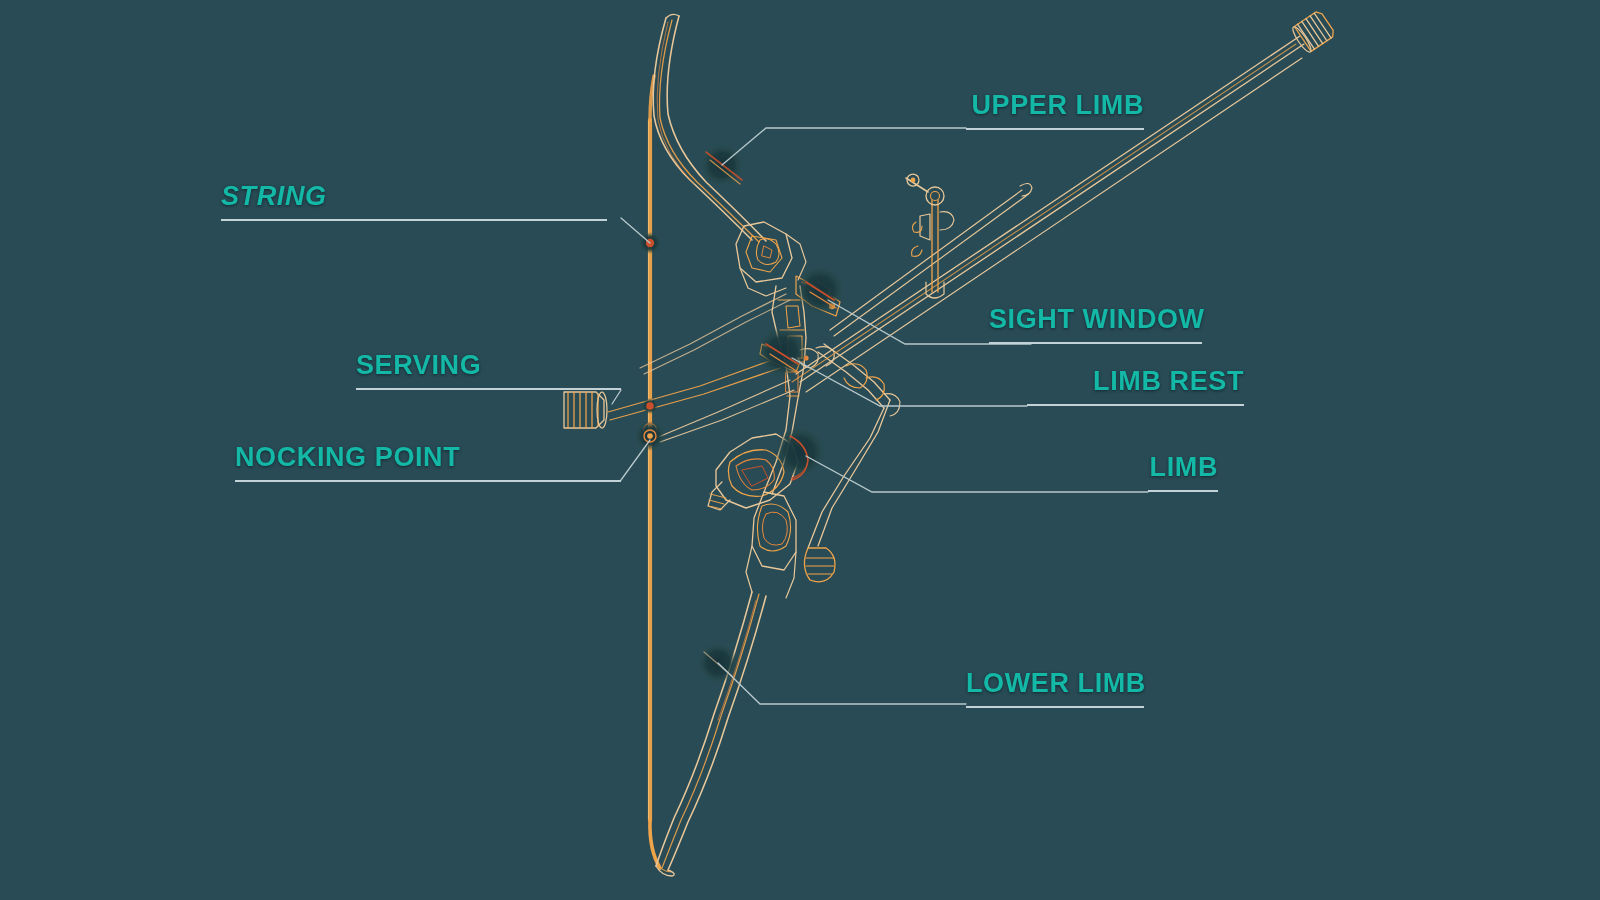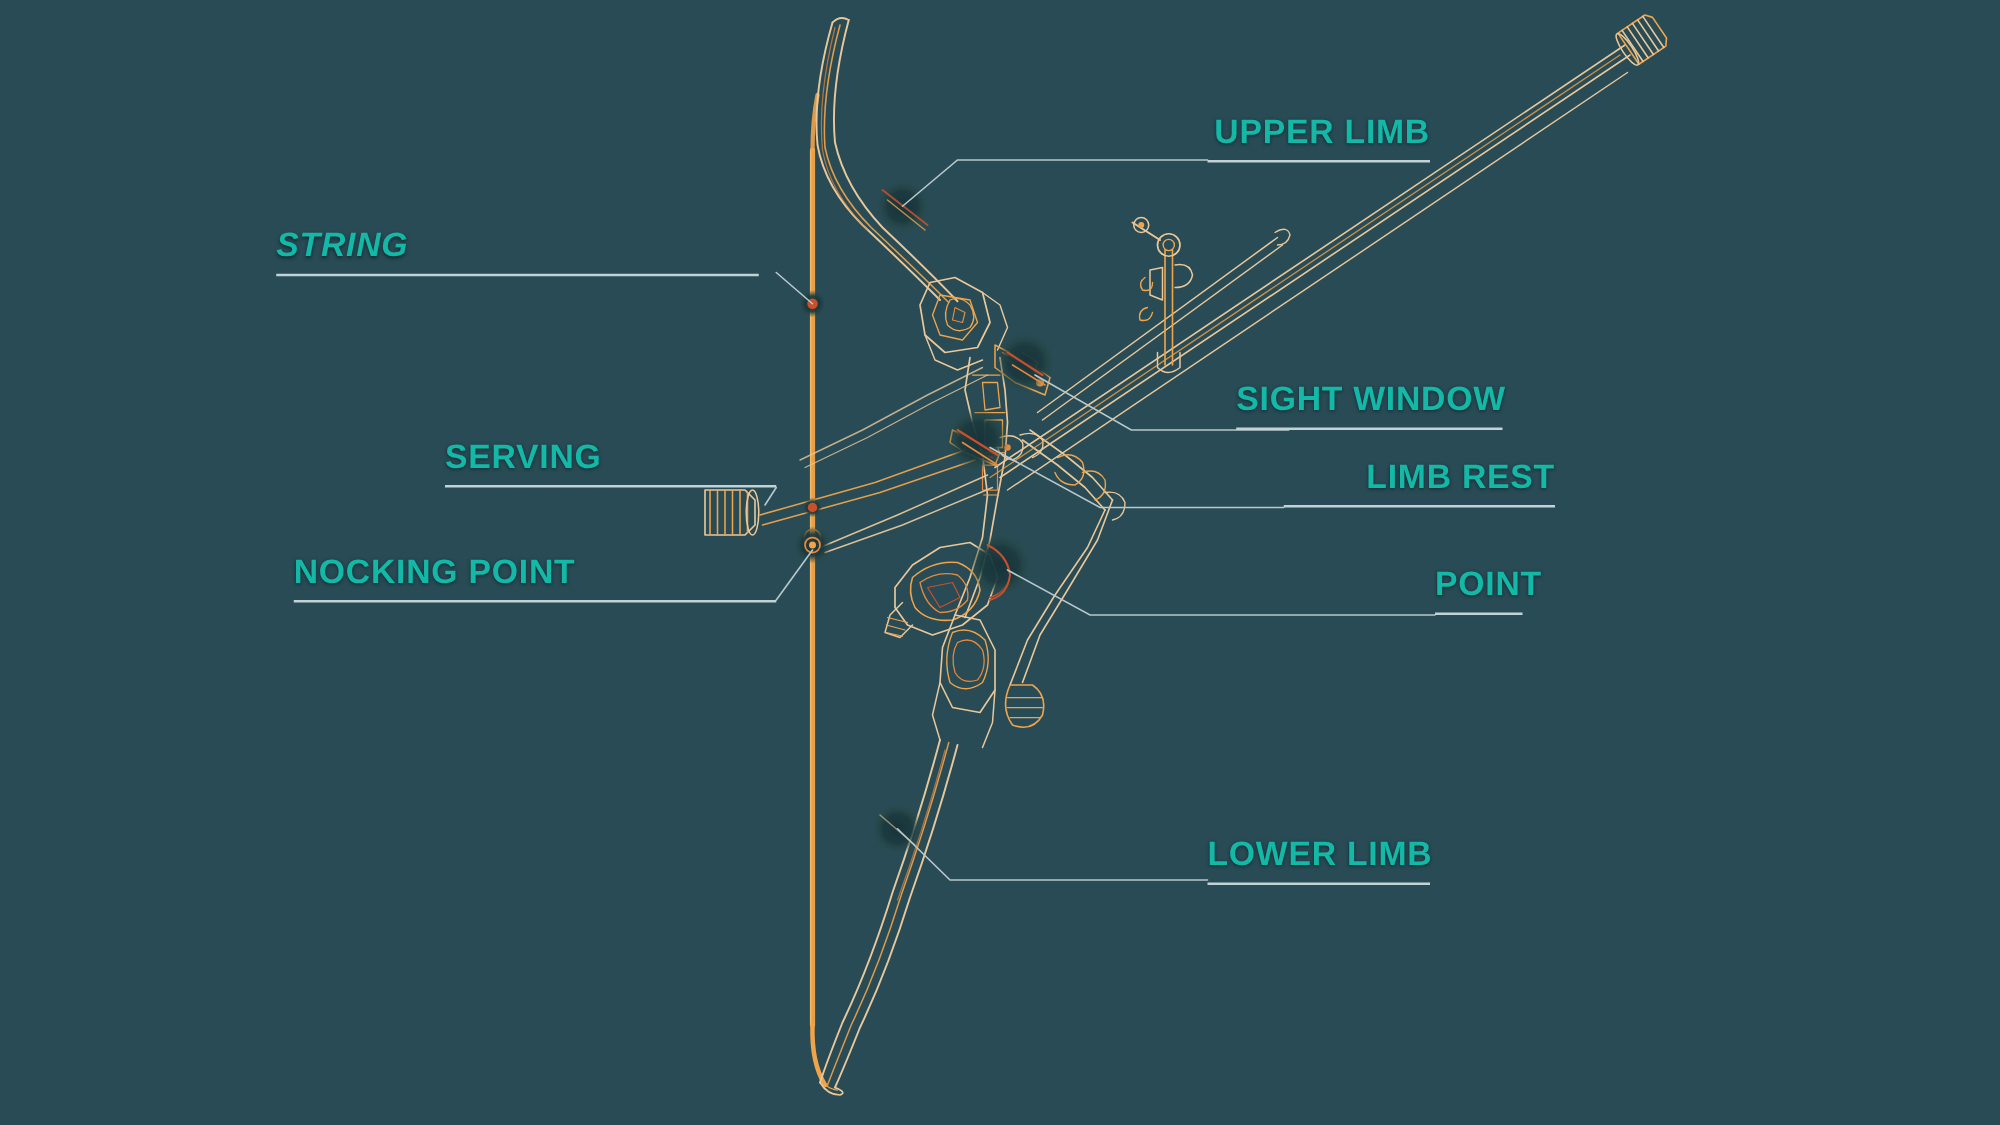--- a/index.html
+++ b/index.html
@@ -293,21 +293,21 @@
     <span class="ctext">LIMB REST</span>
     <span class="rule"></span>
   </div>
 
   <div class="callout left" style="left:356px; top:352px; width:265px;">
     <span class="ctext">SERVING</span>
     <span class="rule"></span>
   </div>
 
   <div class="callout right" style="left:1148px; top:454px; width:70px;">
-    <span class="ctext">POINT</span>
+    <span class="ctext">LIMB</span>
     <span class="rule"></span>
   </div>
 
   <div class="callout left" style="left:235px; top:444px; width:386px;">
     <span class="ctext">NOCKING POINT</span>
     <span class="rule"></span>
   </div>
 
   <div class="callout right" style="left:966px; top:670px; width:178px;">
     <span class="ctext">LOWER LIMB</span>

